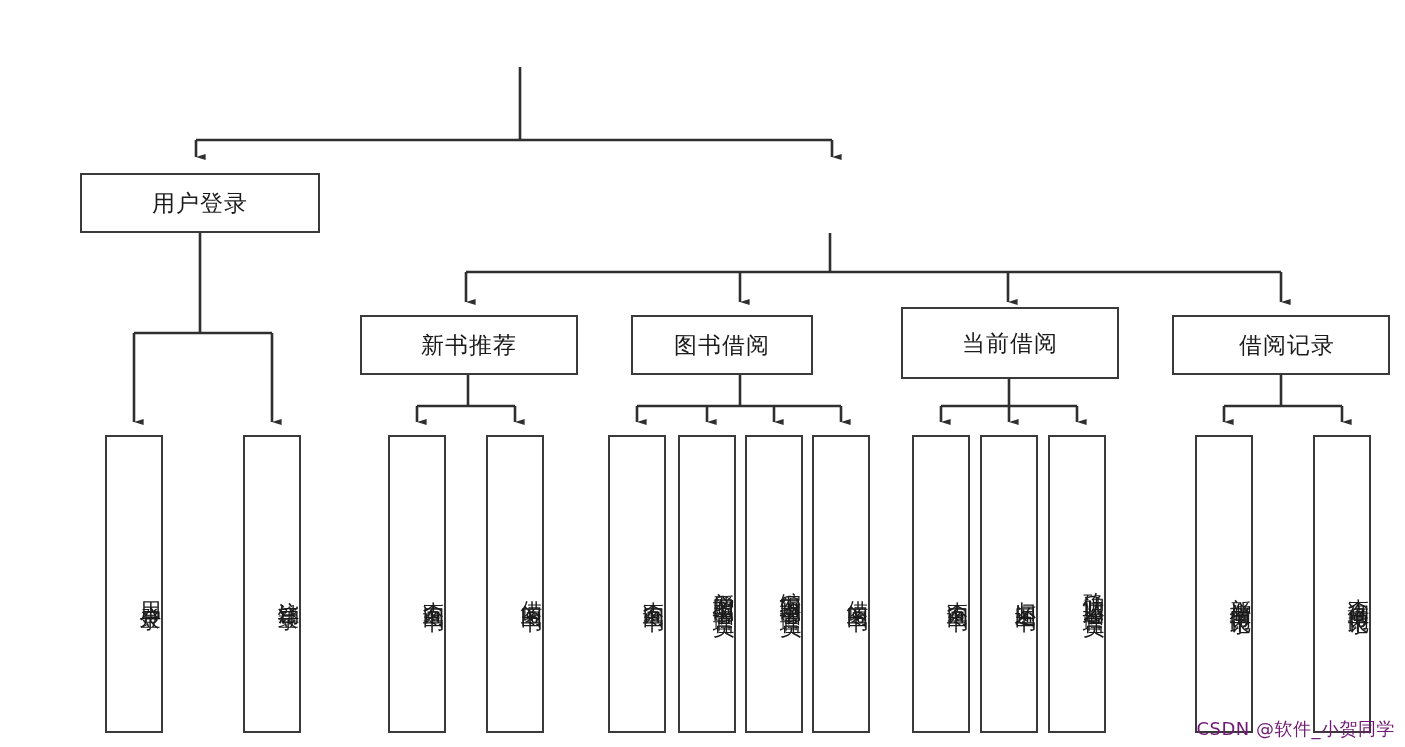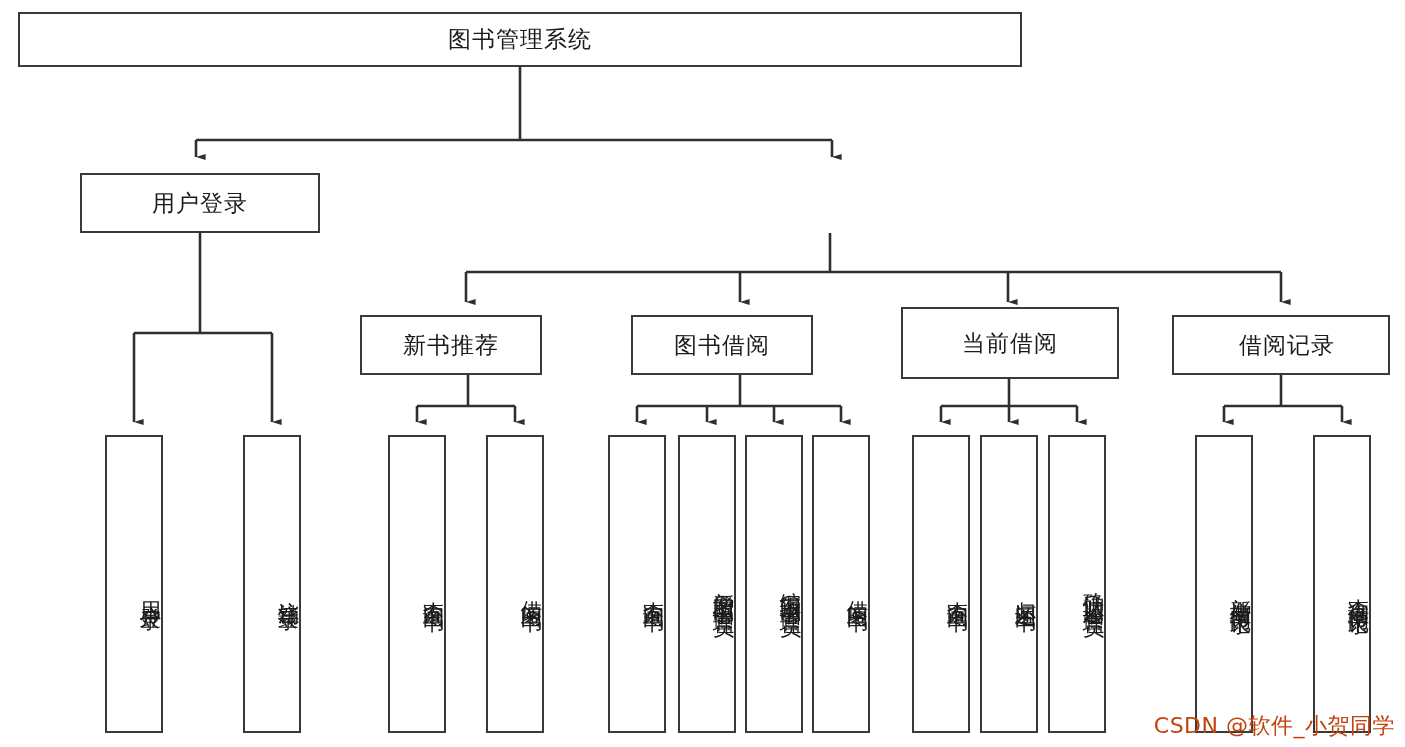--- a/index.html
+++ b/index.html
@@ -57,22 +57,22 @@
   }
   .node.leaf .leaf-text {
     writing-mode: vertical-rl;
     text-orientation: upright;
     white-space: nowrap;
   }
   .watermark {
     position: absolute;
     right: 10px;
     bottom: 6px;
-    font-size: 22px;
-    color: #c2410c;
+    font-size: 18px;
+    color: #701a75;
     white-space: nowrap;
     letter-spacing: 0.5px;
   }
 </style>
 </head>
 <body>
 
 <div id="diagram-root">
 
   <svg id="edge-layer" viewBox="0 0 1405 747" width="1405" height="747" xmlns="http://www.w3.org/2000/svg">
@@ -118,29 +118,26 @@
       <path d="M 1009,406 L 1009,422" marker-end="url(#arrowhead)"></path>
       <path d="M 1077,406 L 1077,422" marker-end="url(#arrowhead)"></path>
 
       <path d="M 1281,375 L 1281,406"></path>
       <path d="M 1224,406 L 1342,406"></path>
       <path d="M 1224,406 L 1224,422" marker-end="url(#arrowhead)"></path>
       <path d="M 1342,406 L 1342,422" marker-end="url(#arrowhead)"></path>
     </g>
   </svg>
 
-  <div class="node root horiz" style="left:18px; top:12px; width:1004px; height:55px;">
-    <span>图书管理系统</span>
-  </div>
 
   <div class="node horiz" style="left:80px; top:173px; width:240px; height:60px;">
     <span>用户登录</span>
   </div>
 
-  <div class="node horiz" style="left:360px; top:315px; width:182px; height:60px;">
+  <div class="node horiz" style="left:360px; top:315px; width:218px; height:60px;">
     <span>新书推荐</span>
   </div>
   <div class="node horiz" style="left:631px; top:315px; width:182px; height:60px;">
     <span>图书借阅</span>
   </div>
   <div class="node horiz" style="left:901px; top:307px; width:218px; height:72px;">
     <span>当前借阅</span>
   </div>
   <div class="node horiz" style="left:1172px; top:315px; width:218px; height:60px;padding-left:12px;">
     <span>借阅记录</span>

